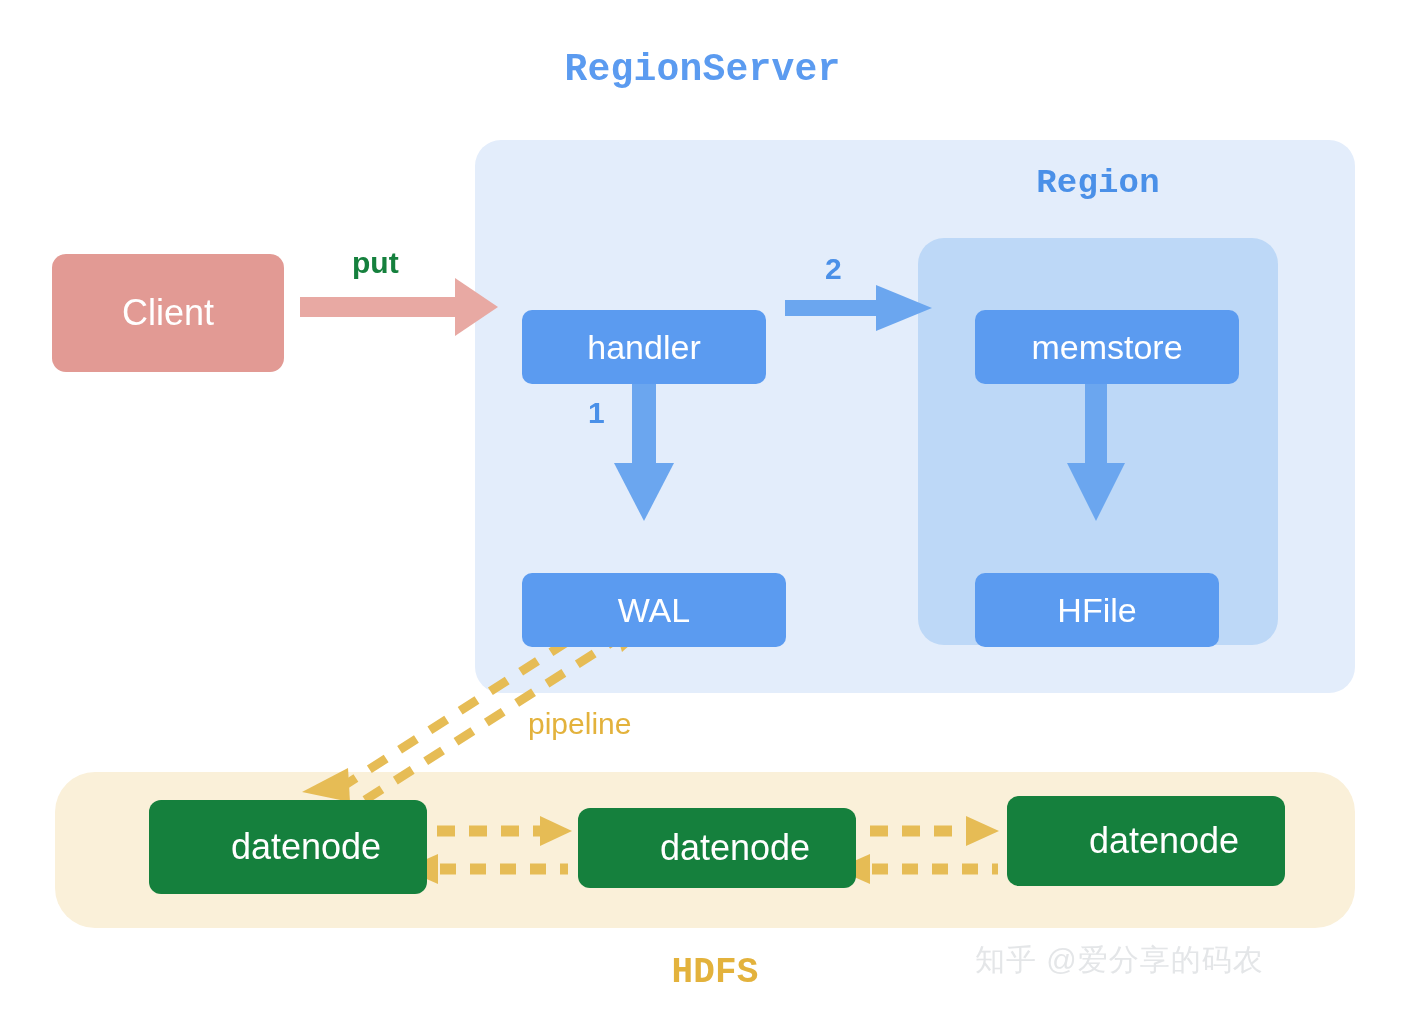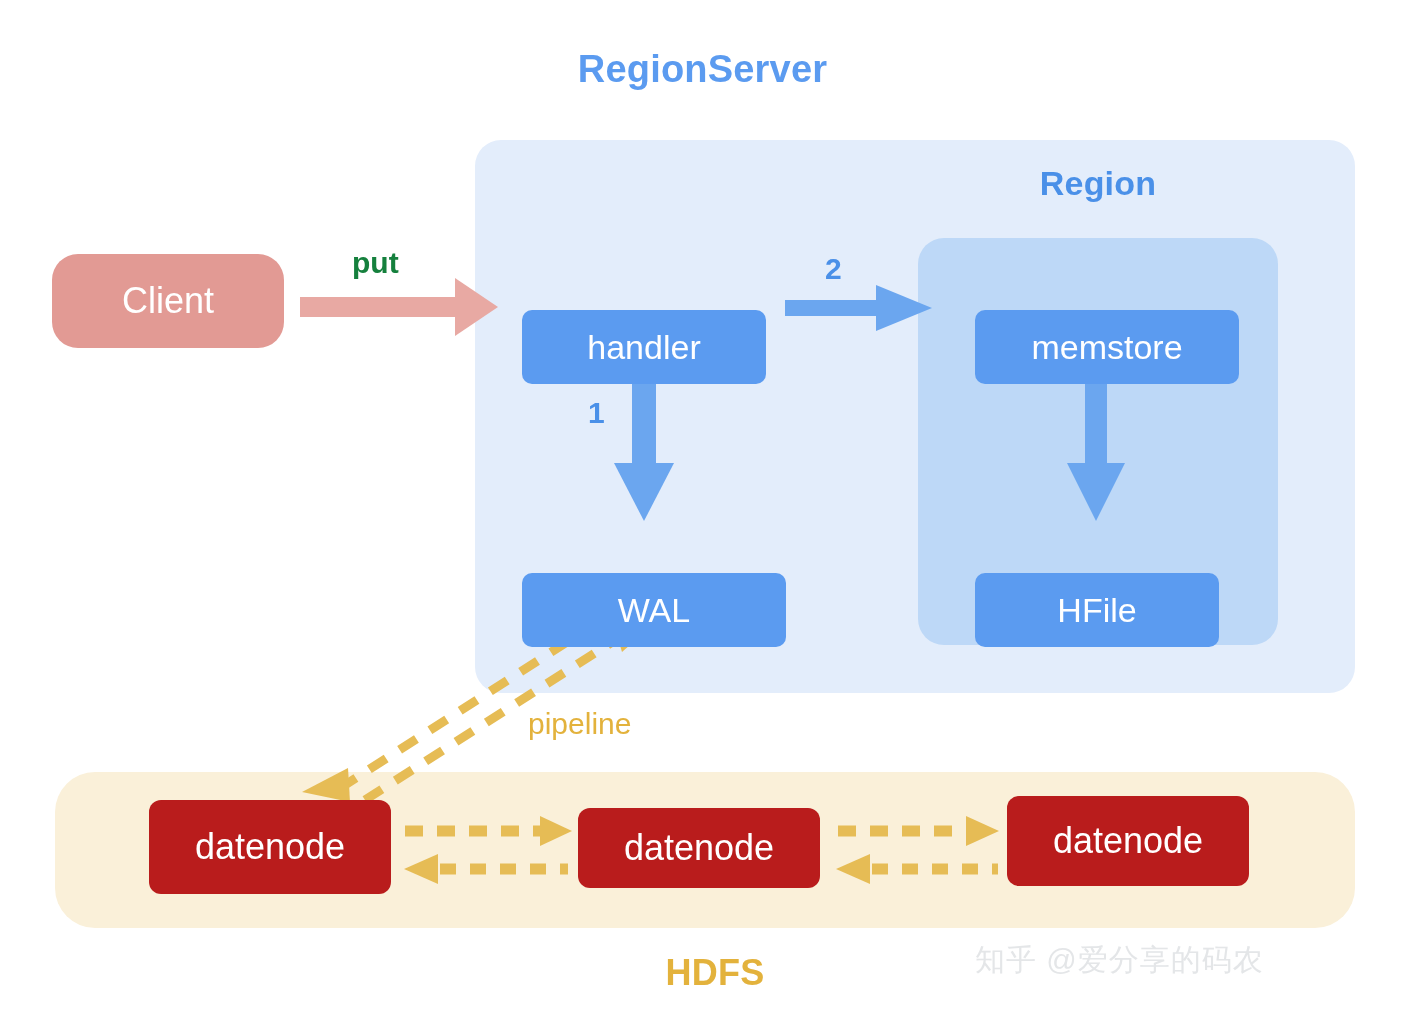--- a/index.html
+++ b/index.html
@@ -37,20 +37,21 @@
     width: 1300px; height: 156px;
     background: #faf0d9;
     border-radius: 40px;
   }
 
   
   .group-title {
     font-weight: bold;
     letter-spacing: 0.2px;
     white-space: nowrap;
+    font-family: Liberation Mono, monospace;
   }
   #regionserver-title {
     left: 0px; top: 48px; width: 1405px;
     text-align: center;
     font-size: 38px;
     color: #5b9bf0;
   }
   #region-title {
     left: 918px; top: 164px; width: 360px;
     text-align: center;
@@ -68,23 +69,23 @@
   .node {
     display: flex;
     align-items: center;
     justify-content: center;
     color: #ffffff;
     border-radius: 10px;
     white-space: nowrap;
   }
   .node-blue { background: #5b9bf0; font-size: 34px; margin-top: 40px; }
   .node-red  { background: #e29a94; font-size: 36px; border-radius: 14px; }
-  .node-yellow { background: #b91c1c; font-size: 36px; border-radius: 12px; }
-
-  #client-node   { left: 52px;  top: 254px; width: 232px; height: 94px; border-radius: 26px; }
+  .node-yellow { background: #15803d; font-size: 36px; border-radius: 12px; padding-left: 36px; }
+
+  #client-node   { left: 52px;  top: 254px; width: 232px; height: 118px; }
   #handler-node  { left: 522px; top: 270px; width: 244px; height: 74px; }
   #wal-node      { left: 522px; top: 533px; width: 264px; height: 74px; justify-content: center; }
   #memstore-node { left: 975px; top: 270px; width: 264px; height: 74px; }
   #hfile-node    { left: 975px; top: 533px; width: 244px; height: 74px; }
 
   #datanode-1 { left: 149px;  top: 800px; width: 242px; height: 94px; }
   #datanode-2 { left: 578px;  top: 808px; width: 242px; height: 80px; }
   #datanode-3 { left: 1007px; top: 796px; width: 242px; height: 90px; }
 
   

